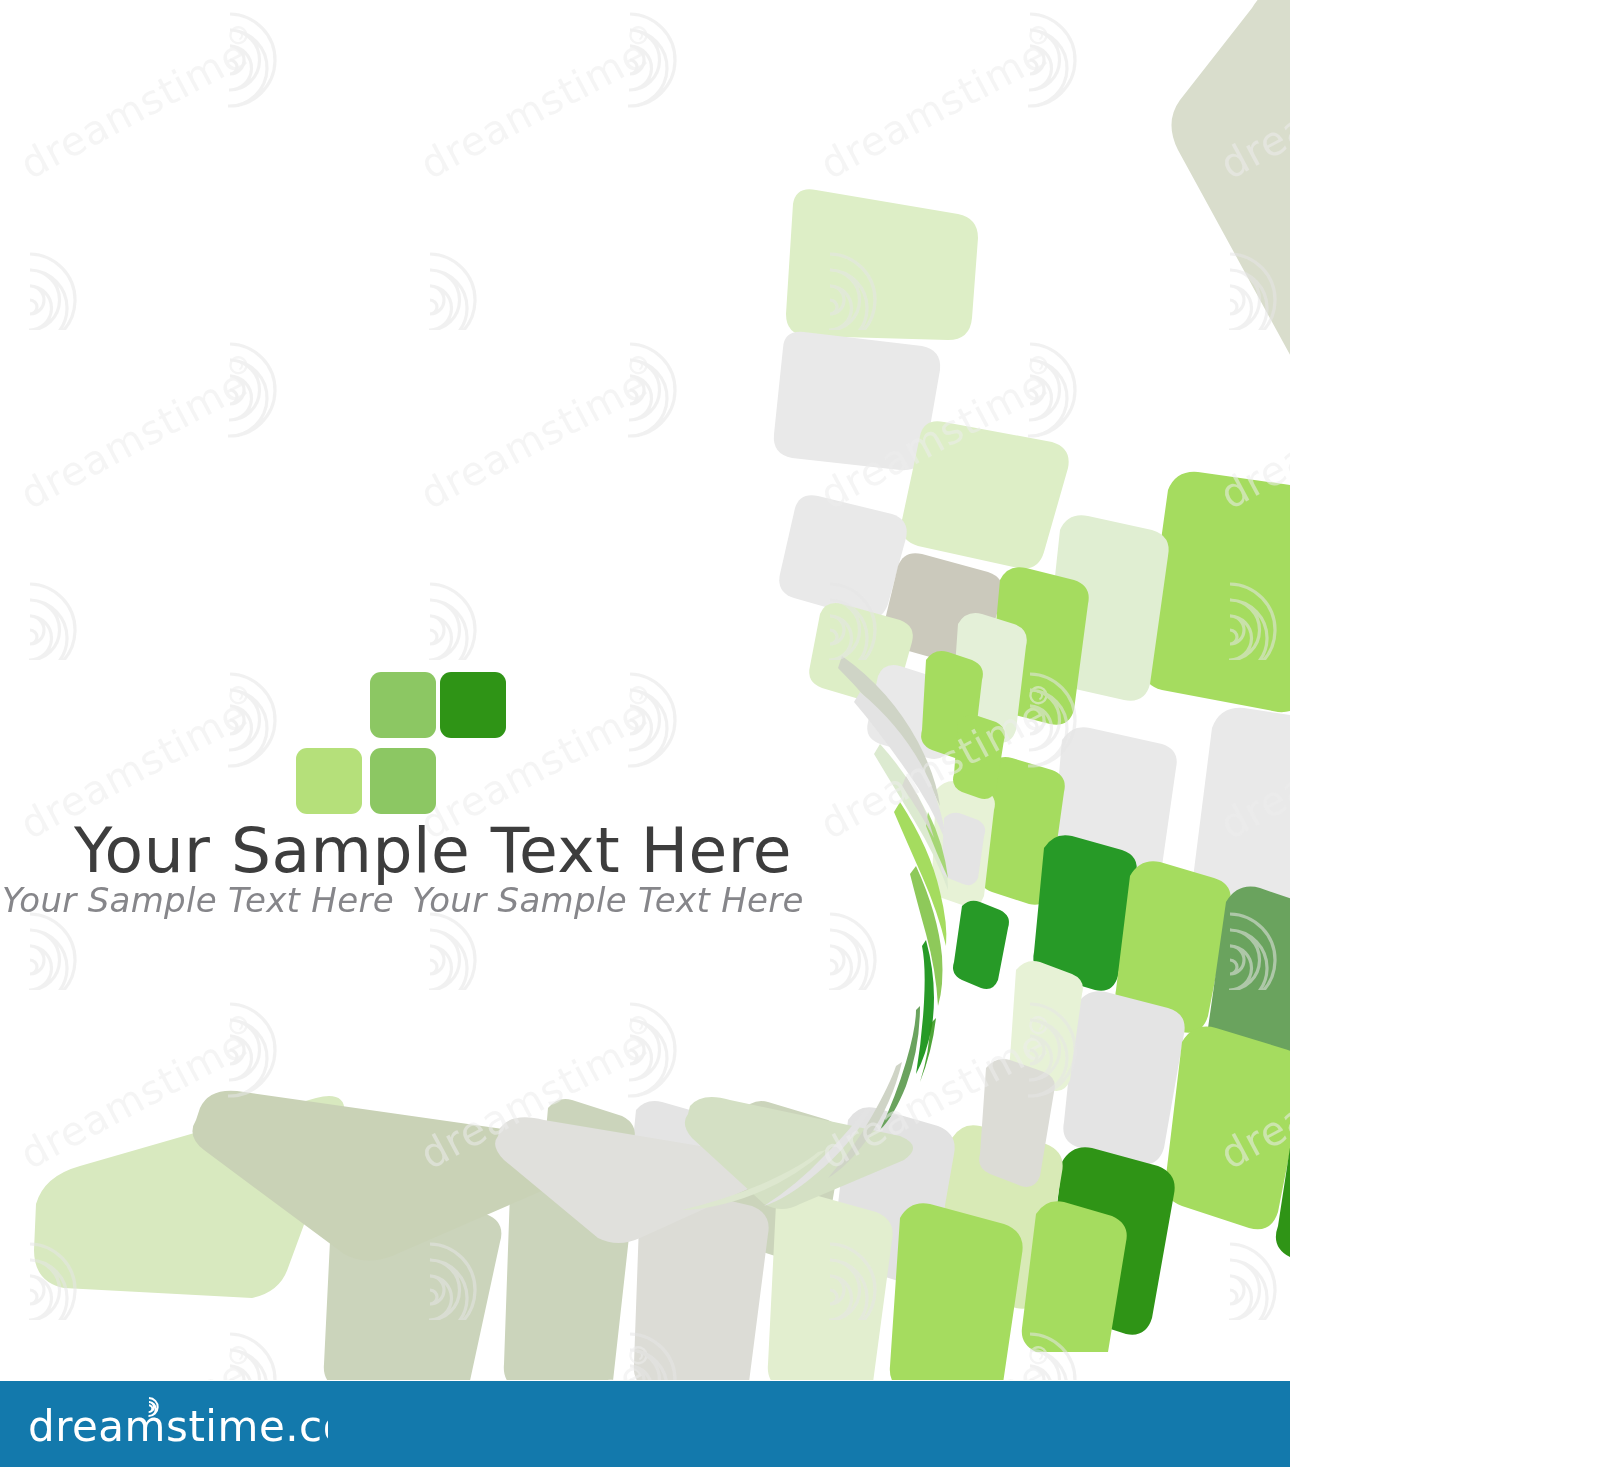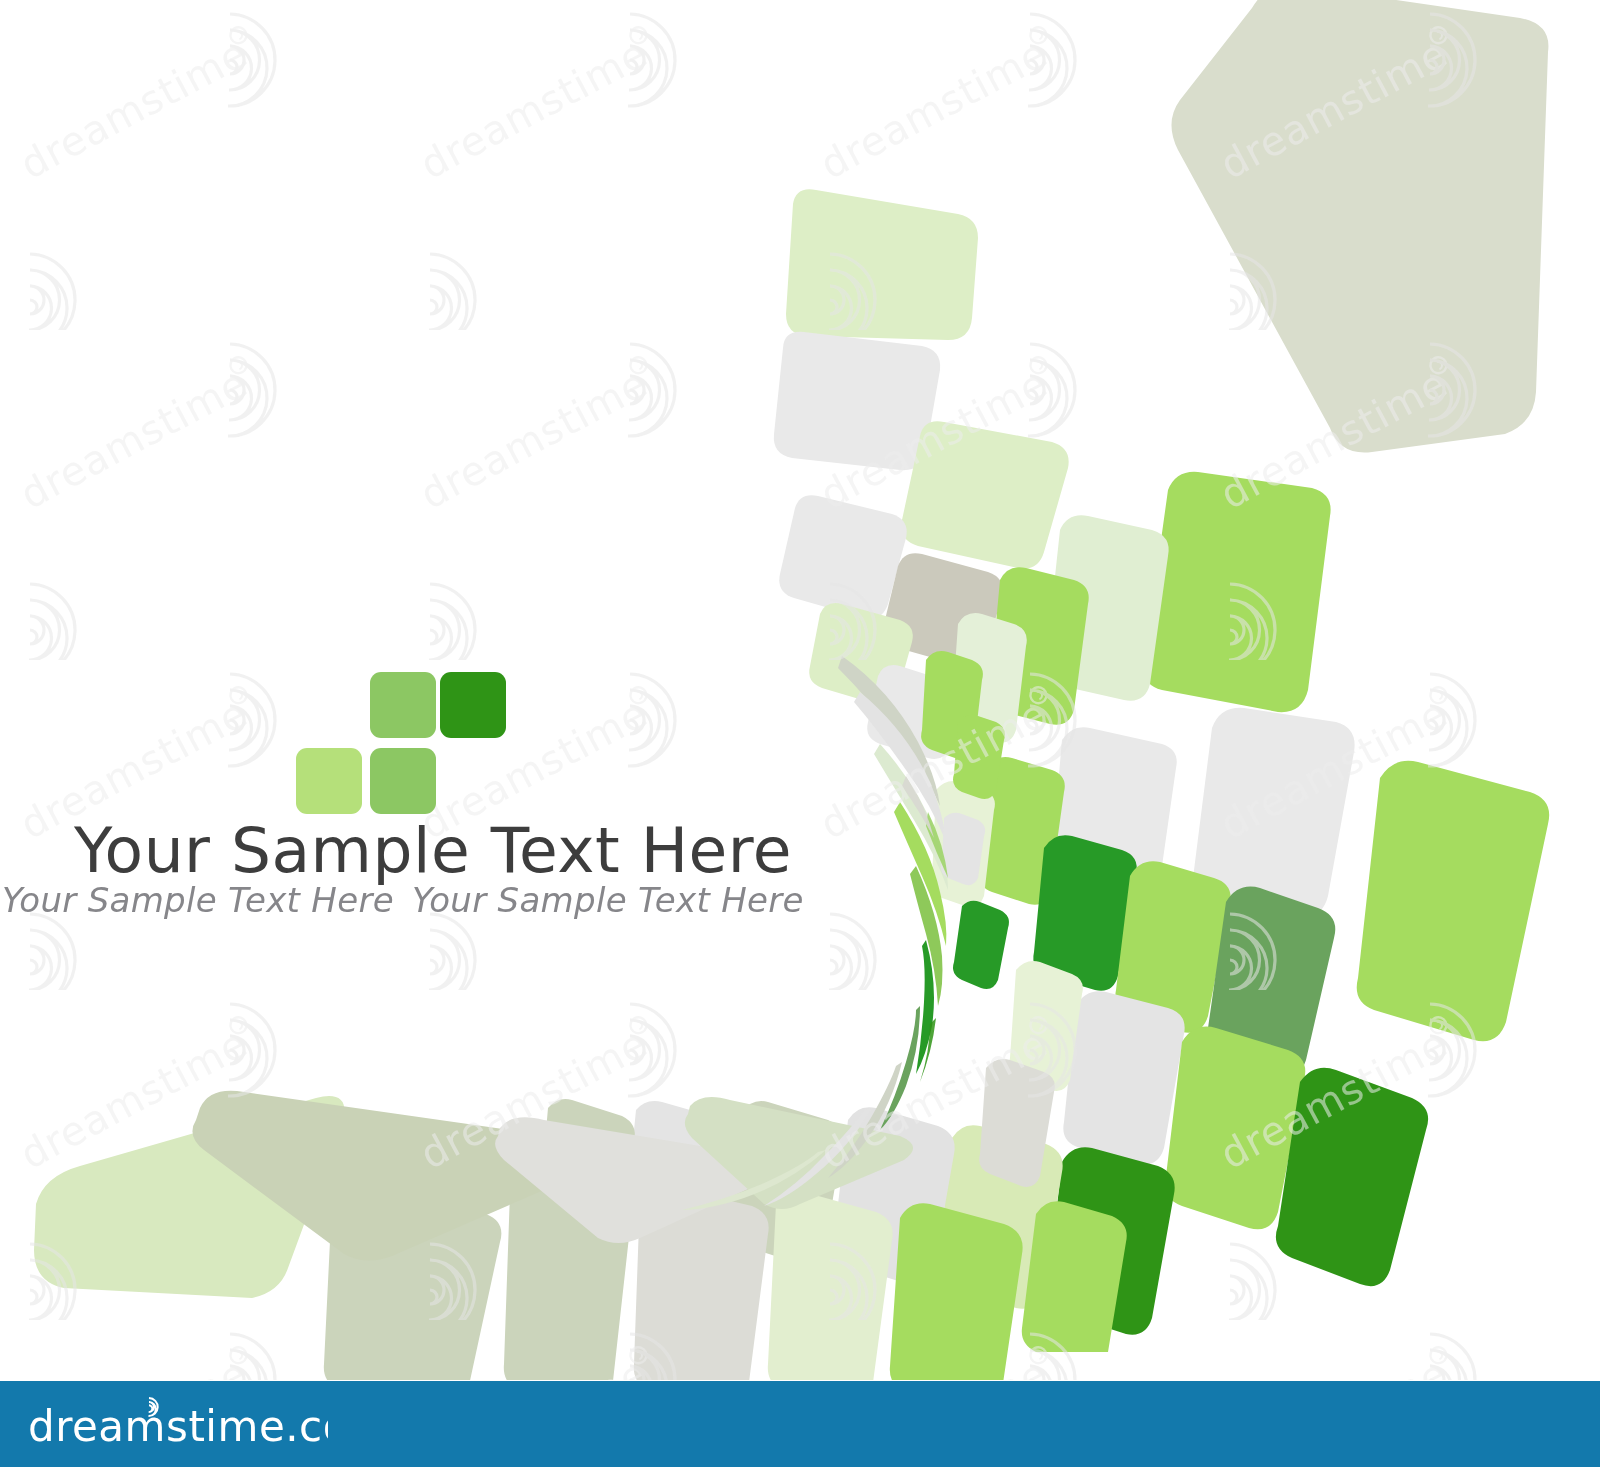--- a/index.html
+++ b/index.html
@@ -1,19 +1,19 @@
 <!DOCTYPE html>
 <html><head>
 <meta charset="utf-8">
 <style>
   html,body{margin:0;padding:0;background:#fff;}
   body{width:1600px;height:1467px;overflow:hidden;
        font-family:"DejaVu Sans","Liberation Sans",sans-serif;}
 
-  #stage{position:relative;width:1600px;height:1467px;background:#ffffff;overflow:hidden;text-align:right;}
+  #stage{position:relative;width:1290px;height:1467px;background:#ffffff;overflow:hidden;text-align:right;}
 
   
   #artwork{position:absolute;left:0;top:0;width:1600px;height:1380px;}
   #artwork svg{display:block;width:1600px;height:1380px;}
 
   
   #watermark{position:absolute;left:0;top:0;width:1600px;height:1380px;
              pointer-events:none;opacity:.55;}
   #watermark svg{display:block;width:1600px;height:1380px;}
 

